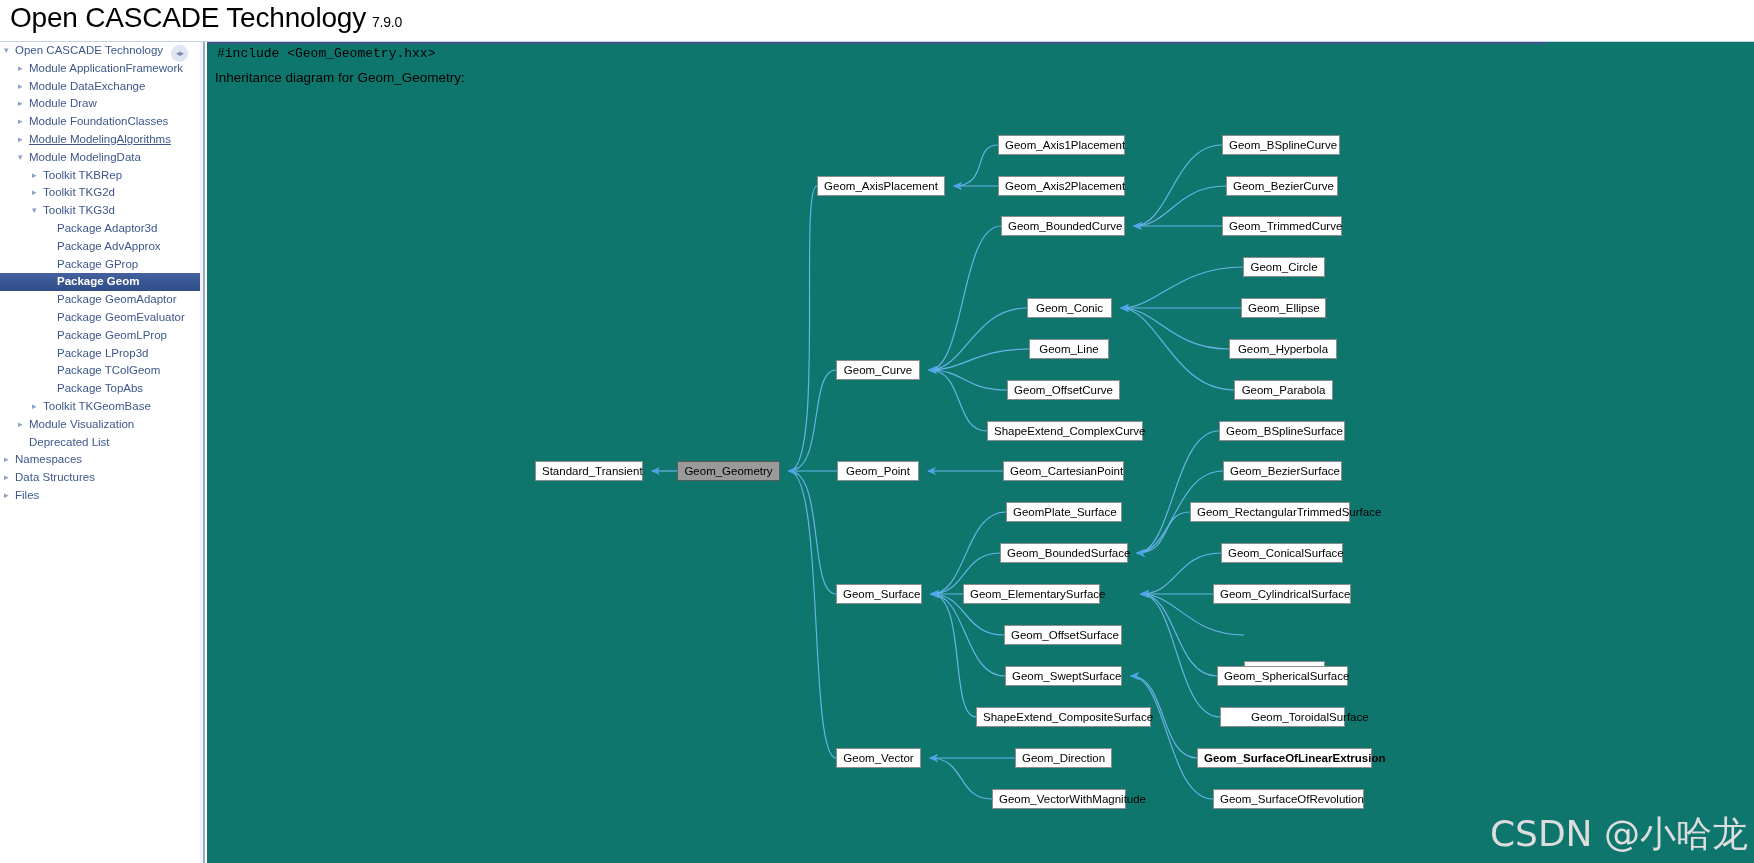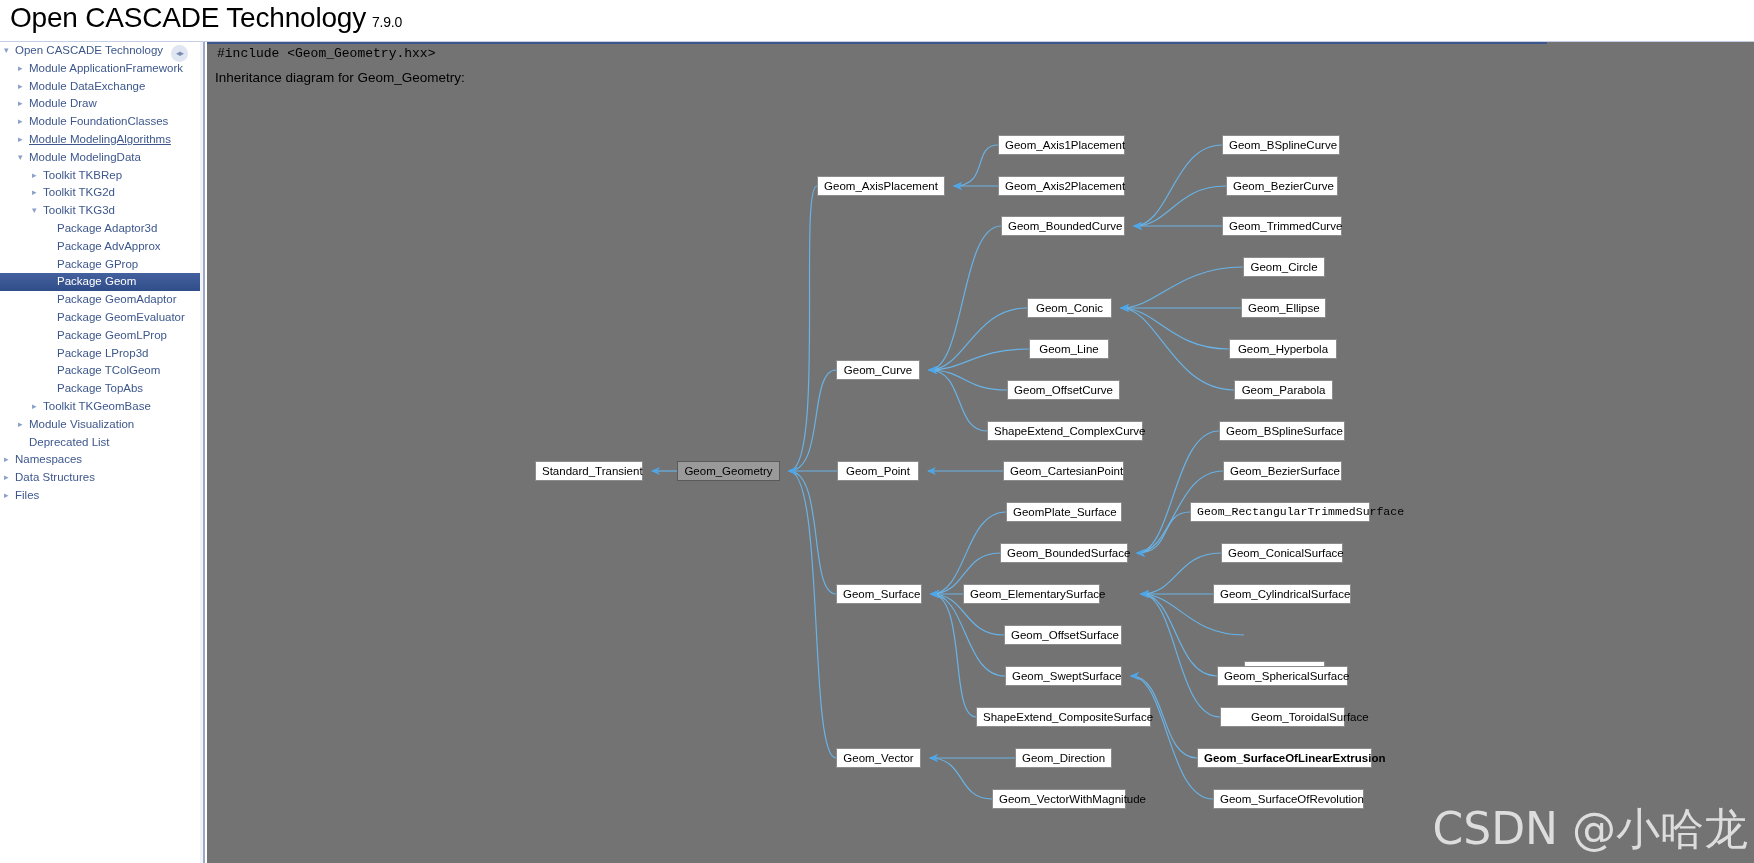--- a/index.html
+++ b/index.html
@@ -62,21 +62,21 @@
     text-align: left;
   }
   .tree-item .tw.collapsed::before { content: "\25B8"; color:#8aa0c8; font-size:9px;}
   .tree-item .tw.expanded::before { content: "\25BE"; color:#8aa0c8; font-size:9px;}
   .tree-item .tw.leaf::before { content: ""; }
   .tree-item .lbl { vertical-align: middle; }
   .tree-item.selected {
     background: #3b5a9a;
     background: linear-gradient(#44619f, #2f4d88);
   }
-  .tree-item.selected .lbl { color: #ffffff; font-weight: normal; }
+  .tree-item.selected .lbl { color: #ffffff; font-weight: bold; }
   .tree-item.hovered .lbl { text-decoration: underline; }
 
   .d0 { padding-left: 4px; }
   .d1 { padding-left: 18px; }
   .d2 { padding-left: 32px; }
   .d3 { padding-left: 46px; }
 
   #sync-icon {
     position: absolute; right: 15px; top: 3px;
     width: 17px; height: 17px;
@@ -87,21 +87,21 @@
     line-height: 17px;
     text-align: center;
     cursor: pointer;
     letter-spacing: -1px;
   }
 
   
   #content {
     position: absolute; left: 207px; top: 42px;
     width: 1547px; height: 821px;
-    background: #737373;
+    background: #0f766e;
     overflow: hidden;
   }
   #content-topline {
     position: absolute; left: 0; top: 0;
     width: 1340px; height: 2px;
     background: #3d578c;
   }
   #include-line {
     position: absolute; left: 10px; top: 4px;
     font-family: "Liberation Mono", "DejaVu Sans Mono", monospace;
@@ -136,21 +136,21 @@
   }
   .node.root {
     background: #9a9a9a;
     border: 1px solid #5a5a5a;
     color: #000000;
   }
 
   #watermark {
     position: absolute;
     right: 6px; bottom: 4px;
-    font-size: 44px;
+    font-size: 36px;
     color: #dddddd;
     white-space: nowrap;
     pointer-events: none;
     font-family: "DejaVu Sans", sans-serif;
   }
 </style>
 </head>
 <body>
 
 <div id="header">
@@ -264,21 +264,21 @@
         <div class="node" style="left: 1036px; top: 167px; width: 82px;"><span>Geom_Circle</span></div>
         <div class="node" style="left: 1034px; top: 208px; width: 85px;"><span>Geom_Ellipse</span></div>
         <div class="node" style="left: 1022px; top: 249px; width: 108px;"><span>Geom_Hyperbola</span></div>
         <div class="node" style="left: 1027px; top: 290px; width: 99px;"><span>Geom_Parabola</span></div>
         <div class="node" style="left: 630px; top: 371px; width: 82px;"><span>Geom_Point</span></div>
         <div class="node" style="left: 796px; top: 371px; width: 121px;"><span>Geom_CartesianPoint</span></div>
         <div class="node" style="left: 799px; top: 412px; width: 116px;"><span>GeomPlate_Surface</span></div>
         <div class="node" style="left: 793px; top: 453px; width: 128px;"><span>Geom_BoundedSurface</span></div>
         <div class="node" style="left: 1012px; top: 331px; width: 126px;"><span>Geom_BSplineSurface</span></div>
         <div class="node" style="left: 1016px; top: 371px; width: 119px;"><span>Geom_BezierSurface</span></div>
-        <div class="node" style="left: 983px; top: 412px; width: 180px; font-family: Liberation Mono, monospace;"><span>Geom_RectangularTrimmedSurface</span></div>
+        <div class="node" style="left: 983px; top: 412px; width: 160px;"><span>Geom_RectangularTrimmedSurface</span></div>
         <div class="node" style="left: 629px; top: 494px; width: 86px;"><span>Geom_Surface</span></div>
         <div class="node" style="left: 756px; top: 494px; width: 137px;"><span>Geom_ElementarySurface</span></div>
         <div class="node" style="left: 797px; top: 535px; width: 118px;"><span>Geom_OffsetSurface</span></div>
         <div class="node" style="left: 798px; top: 576px; width: 117px;"><span>Geom_SweptSurface</span></div>
         <div class="node" style="left: 769px; top: 617px; width: 175px;"><span>ShapeExtend_CompositeSurface</span></div>
         <div class="node" style="left: 1014px; top: 453px; width: 122px;"><span>Geom_ConicalSurface</span></div>
         <div class="node" style="left: 1006px; top: 494px; width: 138px;"><span>Geom_CylindricalSurface</span></div>
         <div class="node" style="left: 1037px; top: 535px; width: 81px; margin-top: 36px;"><span>Geom_Plane</span></div>
         <div class="node" style="left: 1010px; top: 576px; width: 131px;"><span>Geom_SphericalSurface</span></div>
         <div class="node" style="left: 1013px; top: 617px; width: 125px; padding-left: 30px;"><span>Geom_ToroidalSurface</span></div>

